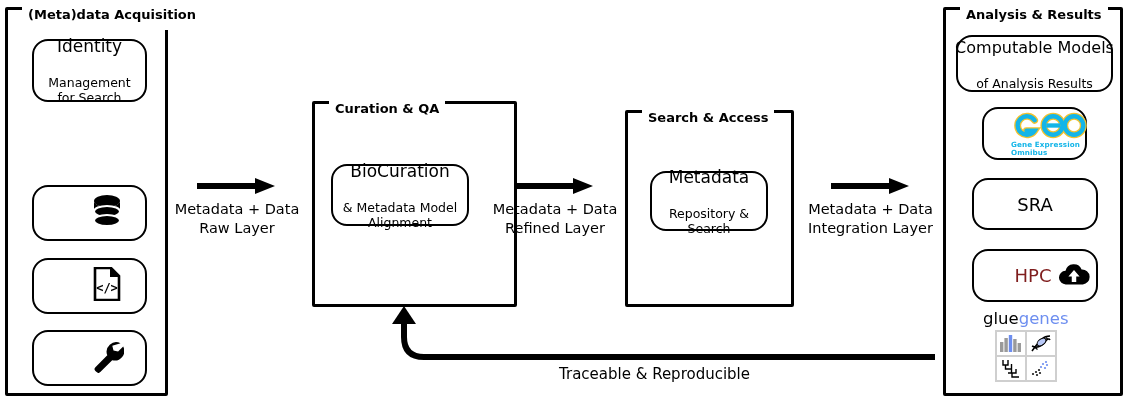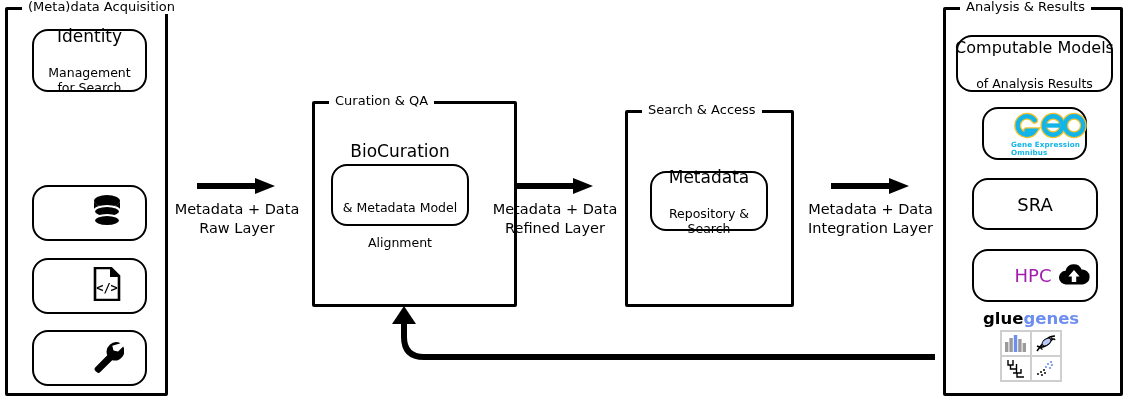--- a/index.html
+++ b/index.html
@@ -24,25 +24,26 @@
     box-sizing: border-box;
     border: 3px solid #000;
     border-radius: 2px;
     background: transparent;
   }
   .panel-title {
     position: absolute;
     top: -11px;
     left: 14px;
     background: #ffffff;
-    padding: 0 6px;
+    padding: 8px 6px;
     font-size: 13px;
     color: #000;
     white-space: nowrap;
     line-height: 15px;
+    font-weight: bold;
   }
 
   
   .node {
     position: absolute;
     box-sizing: border-box;
     border: 2.6px solid #000;
     border-radius: 16px;
     background: #ffffff;
     display: flex;
@@ -121,32 +122,32 @@
     letter-spacing: 0.1px;
   }
 
   
   .hpc-wrap {
     display: flex;
     align-items: center;
     justify-content: center;
     gap: 7px;
   }
-  .hpc-text { font-size: 18px; color: #a21caf; }
+  .hpc-text { font-size: 18px; color: #7f1d1d; }
 
   
   .gg-block {
     position: absolute;
     display: flex;
     flex-direction: column;
     align-items: center;
   }
   .gg-word {
     font-size: 16.5px;
-    font-weight: bold;
+    font-weight: normal;
     line-height: 18px;
     white-space: nowrap;
   }
   .gg-glue { color: #000; }
   .gg-genes { color: #6d8ef0; }
   .gg-grid {
     margin-top: 2px;
     display: grid;
     grid-template-columns: 30px 30px;
     grid-template-rows: 25px 25px;
@@ -161,21 +162,21 @@
   }
 </style>
 </head>
 <body>
 
 <div id="canvas">
 
   <div class="panel" style="left:5px; top:7px; width:163px; height:389px;">
     <div class="panel-title">(Meta)data Acquisition</div>
 
-    <div class="node" style="left:24px; top:19px; width:115px; height:63px;">
+    <div class="node" style="left:24px; top:29px; width:115px; height:63px;">
       <div class="t1">Identity</div>
       <div class="t2">Management</div>
       <div class="t2" style="margin-top:0">for Search</div>
     </div>
 
 
     <div class="icon-node" style="left:24px; top:175px; width:115px; height:56px;">
       <span>
         <svg width="30" height="34" viewBox="0 0 30 34">
           <ellipse cx="15" cy="7" rx="13" ry="6" fill="#000"></ellipse>
@@ -212,21 +213,21 @@
       <line x1="2" y1="11" x2="62" y2="11" stroke="#000" stroke-width="6"></line>
       <path d="M60 3 L80 11 L60 19 z" fill="#000"></path>
     </svg>
     <div class="arrow-label">Metadata + Data</div>
     <div class="arrow-label" style="margin-top:0">Raw Layer</div>
   </div>
 
   <div class="panel" style="left:312px; top:101px; width:205px; height:206px;">
     <div class="panel-title">Curation &amp; QA</div>
 
-    <div class="node" style="left:16px; top:60px; width:138px; height:62px;gap:20px;">
+    <div class="node" style="left:16px; top:60px; width:138px; height:62px;">
       <div class="t1">BioCuration</div>
       <div class="t2">&amp; Metadata Model</div>
       <div class="t2" style="margin-top:0">Alignment</div>
     </div>
   </div>
 
   <div class="arrow-group" style="left:490px; top:175px; width:130px;">
     <svg class="arrow-svg" width="84" height="22" viewBox="0 0 84 22">
       <line x1="2" y1="11" x2="62" y2="11" stroke="#000" stroke-width="6"></line>
       <path d="M60 3 L80 11 L60 19 z" fill="#000"></path>
@@ -350,14 +351,15 @@
           </svg>
         </div>
       </div>
     </div>
   </div>
 
   <svg class="feedback-svg" width="1131" height="400">
     <path d="M935 357 L424 357 Q404 357 404 337 L404 322" fill="none" stroke="#000" stroke-width="6" stroke-linecap="butt"></path>
     <path d="M392 324 L404 306 L416 324 z" fill="#000"></path>
   </svg>
+  <div class="feedback-label" style="left:559px; top:365px;">Traceable &amp; Reproducible</div>
 
 </div>
 
 </body></html>

